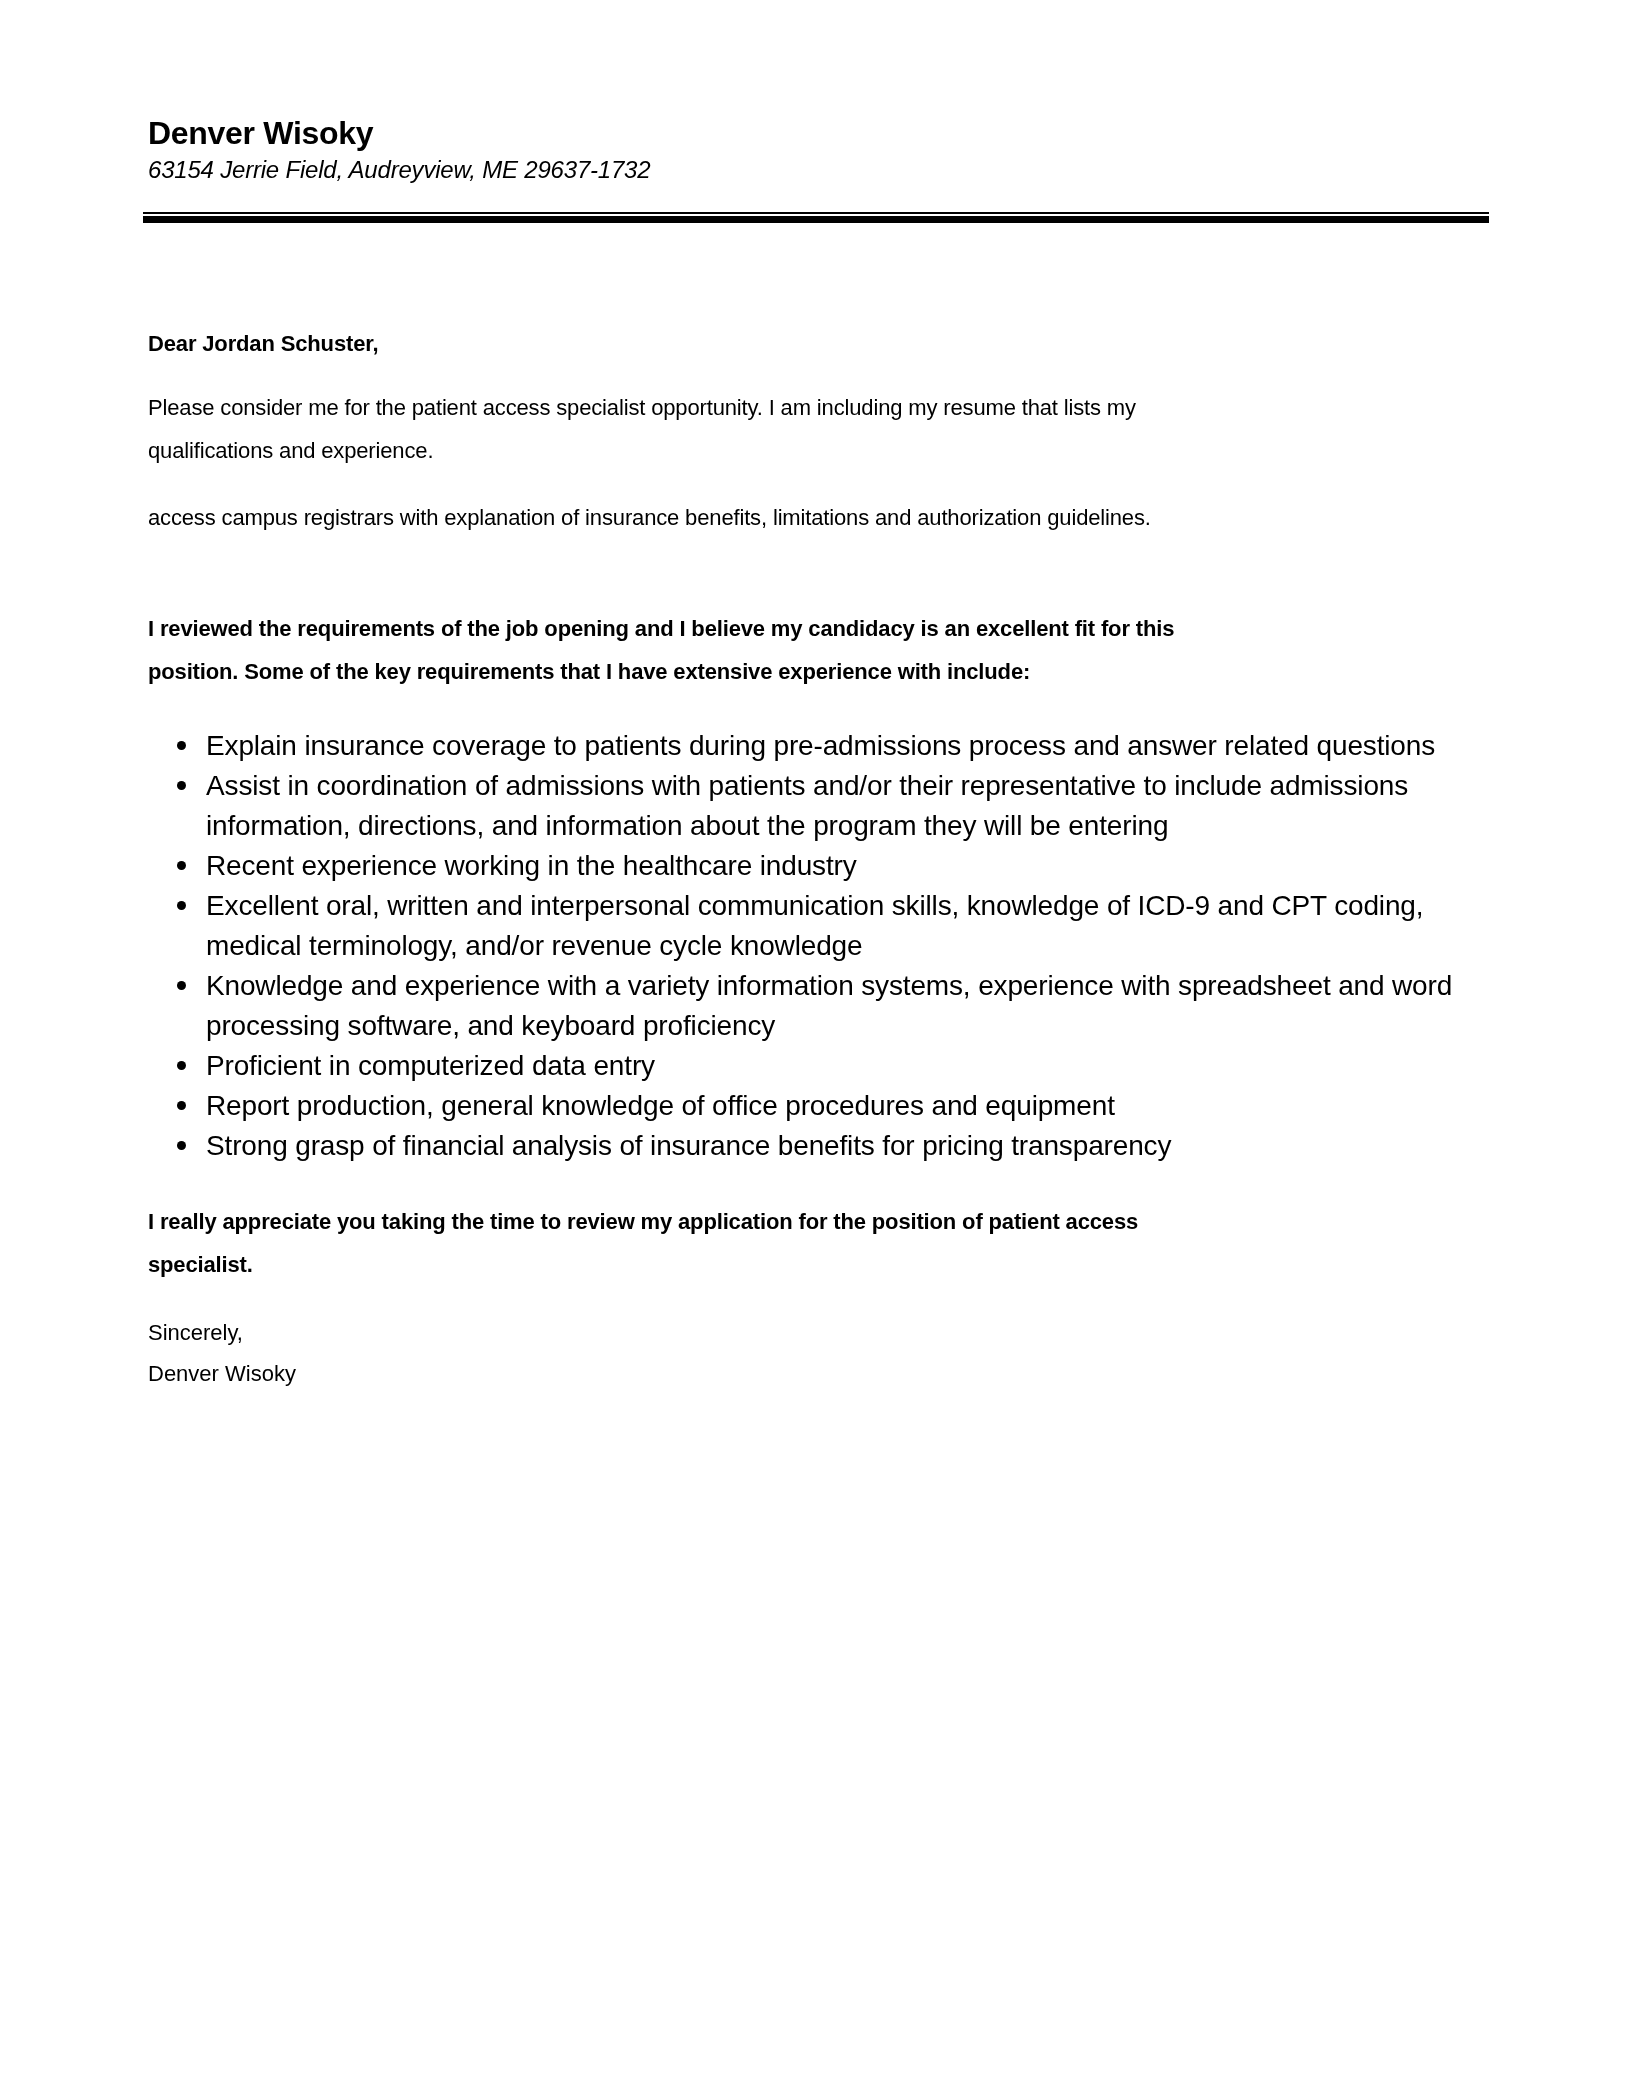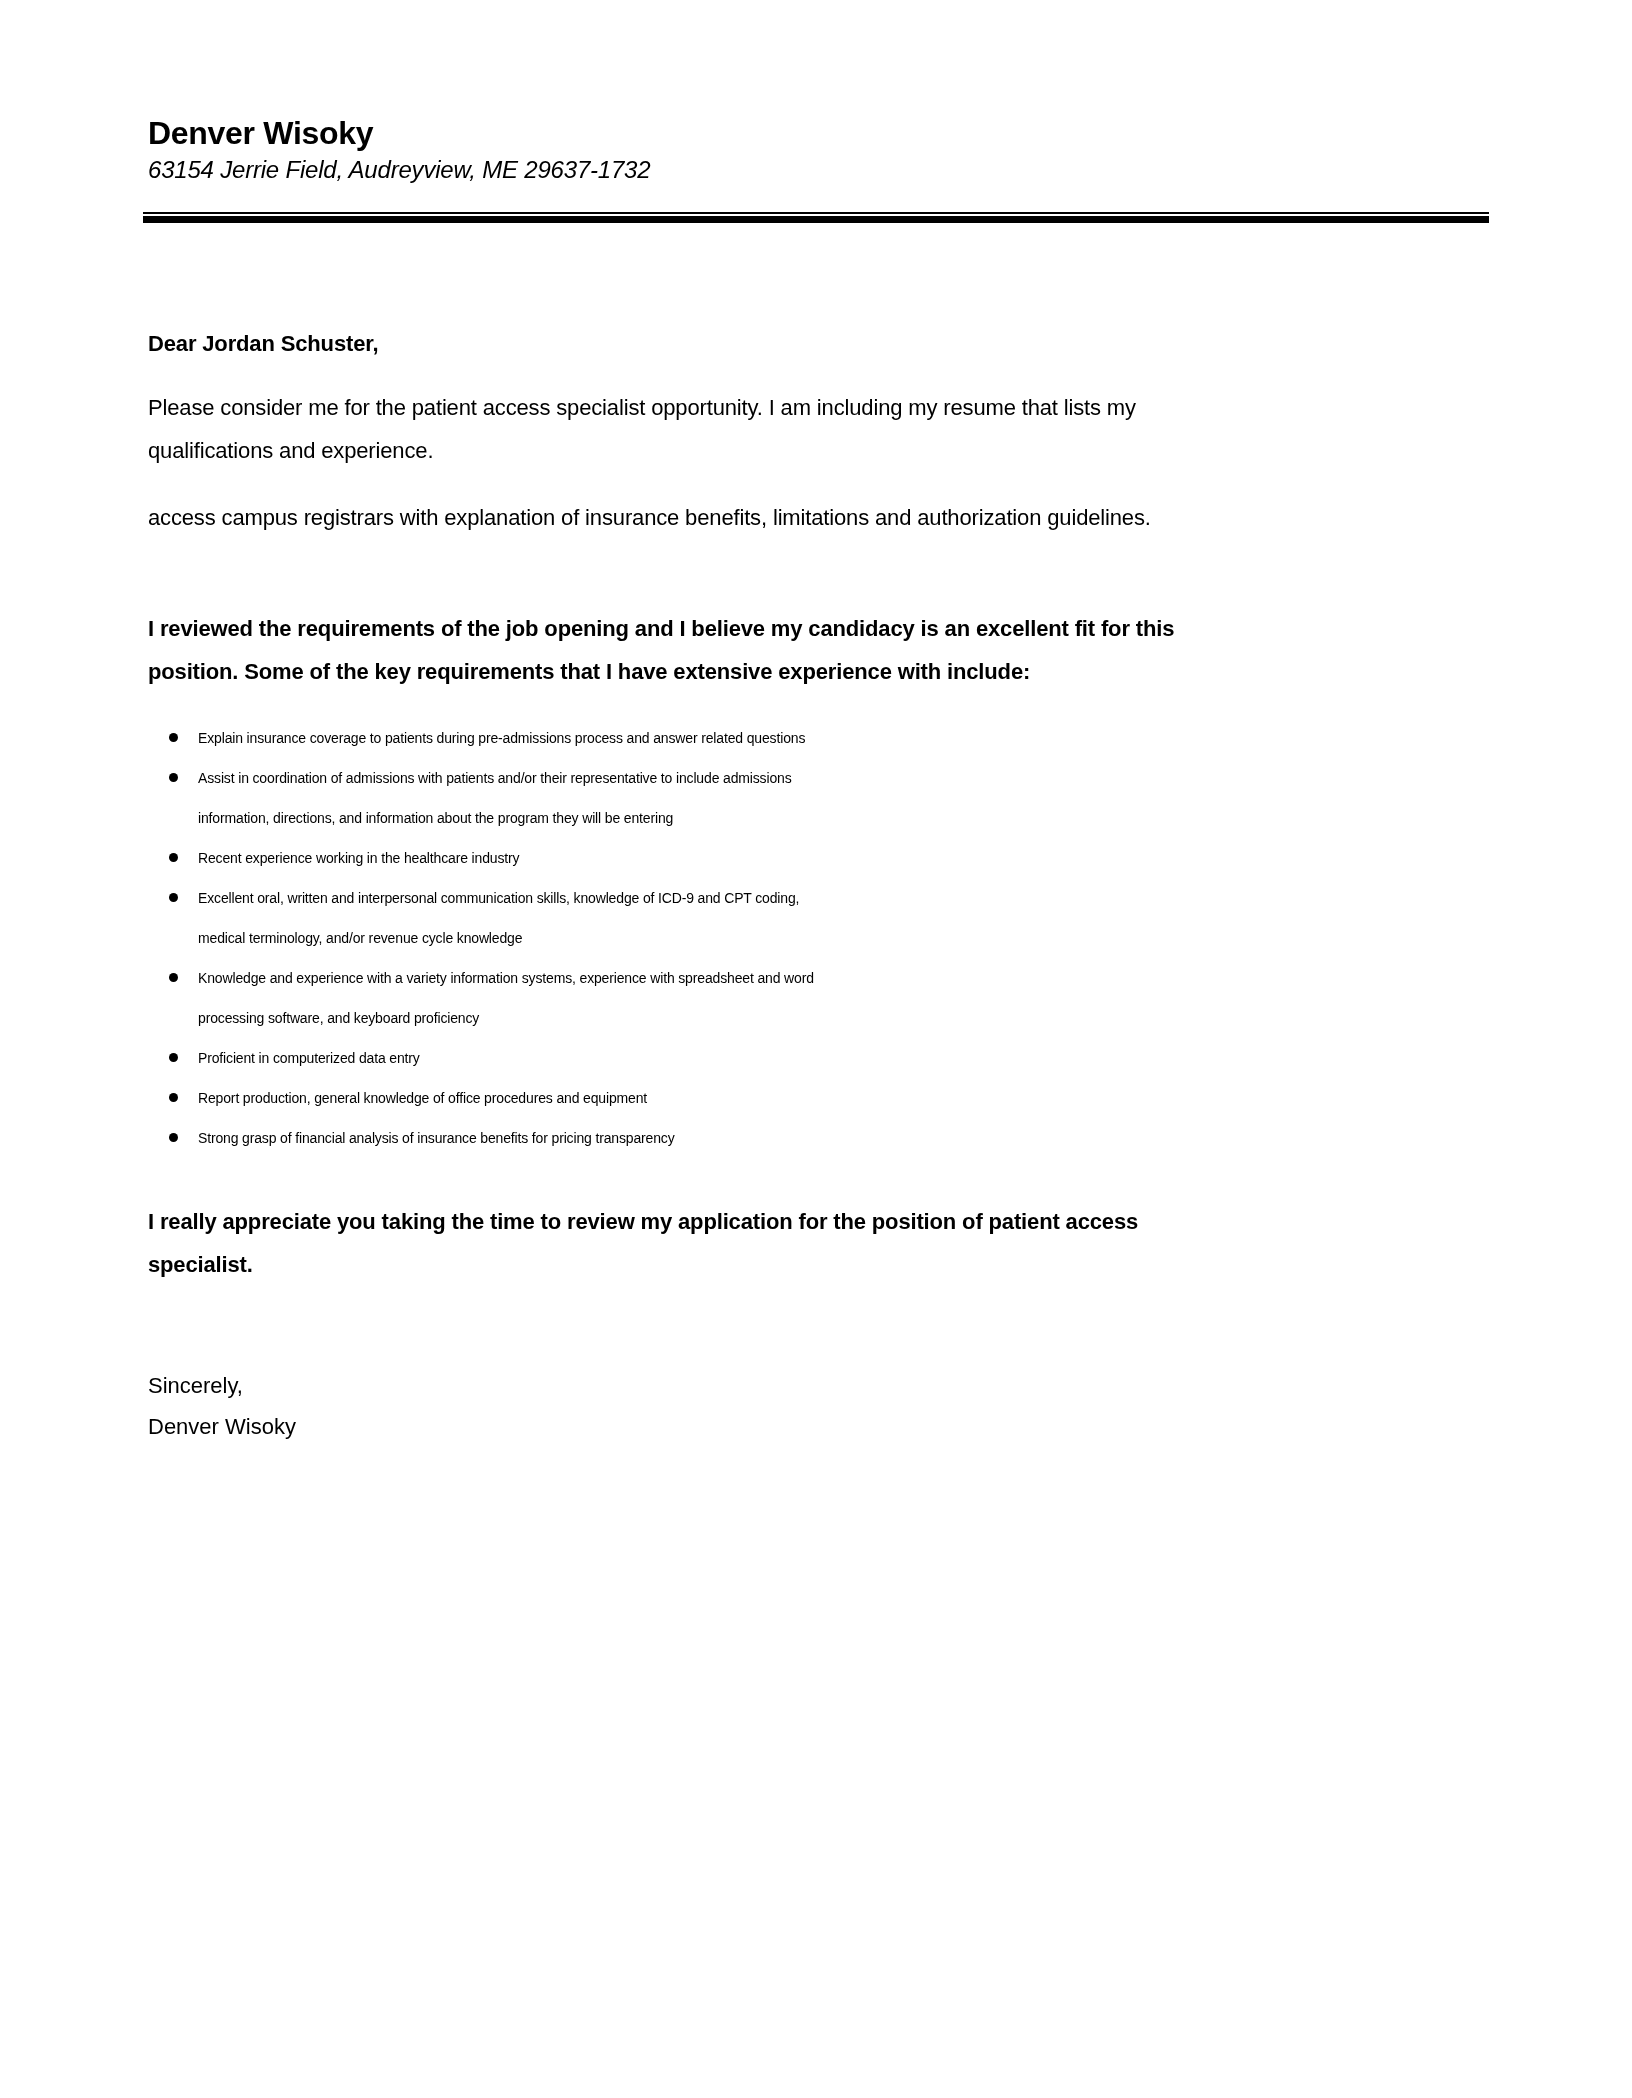--- a/index.html
+++ b/index.html
@@ -10,29 +10,29 @@
   .address { top: 154px; font-size: 24px; line-height: 32px; letter-spacing: -0.2px; font-style: italic; }
   .rule-thin { position: absolute; left: 143px; width: 1346px; top: 212px; height: 2px; background: #000; }
   .rule-thick { position: absolute; left: 143px; width: 1346px; top: 216px; height: 7px; background: #000; }
   .p { font-size: 22px; line-height: 43px; letter-spacing: -0.15px; }
   .p .line { display: block; }
   .bold { font-weight: bold; }
   .salutation { top: 322px; }
   .para1 { top: 386px; }
   .para2 { top: 496px; }
   .para3 { top: 607px; font-weight: bold; }
-  .list { position: absolute; left: 148px; top: 718px; margin: 0; padding: 0; list-style: none;
-          font-size: 14px; line-height: 40px; letter-spacing: -0.15px; white-space: nowrap; }
+  .list { position: absolute; left: 148px; top: 718px; margin: 8px; padding: 0; list-style: none;
+          font-size: 28px; line-height: 40px; letter-spacing: -0.15px; white-space: nowrap; }
   .list li { position: relative; padding-left: 50px; }
   .list li .bullet { position: absolute; left: 20px; top: 0; width: 10px; text-align: center; }
   .list li .bullet::before { content: ""; display: inline-block; width: 9px; height: 9px; border-radius: 50%;
           background: #000; vertical-align: middle; position: relative; top: -2px; }
   .list li .line { display: block; }
   .closing { top: 1200px; }
-  .signoff { top: 1365px; font-size: 22px; line-height: 41px; }
+  .signoff { top: 1312px; font-size: 22px; line-height: 41px; }
   .signoff .line { display: block; }
 </style>
 </head>
 <body>
 
 <div class="blk name">Denver Wisoky</div>
 <div class="blk address">63154 Jerrie Field, Audreyview, ME 29637-1732</div>
 <div class="rule-thin"></div>
 <div class="rule-thick"></div>
 

